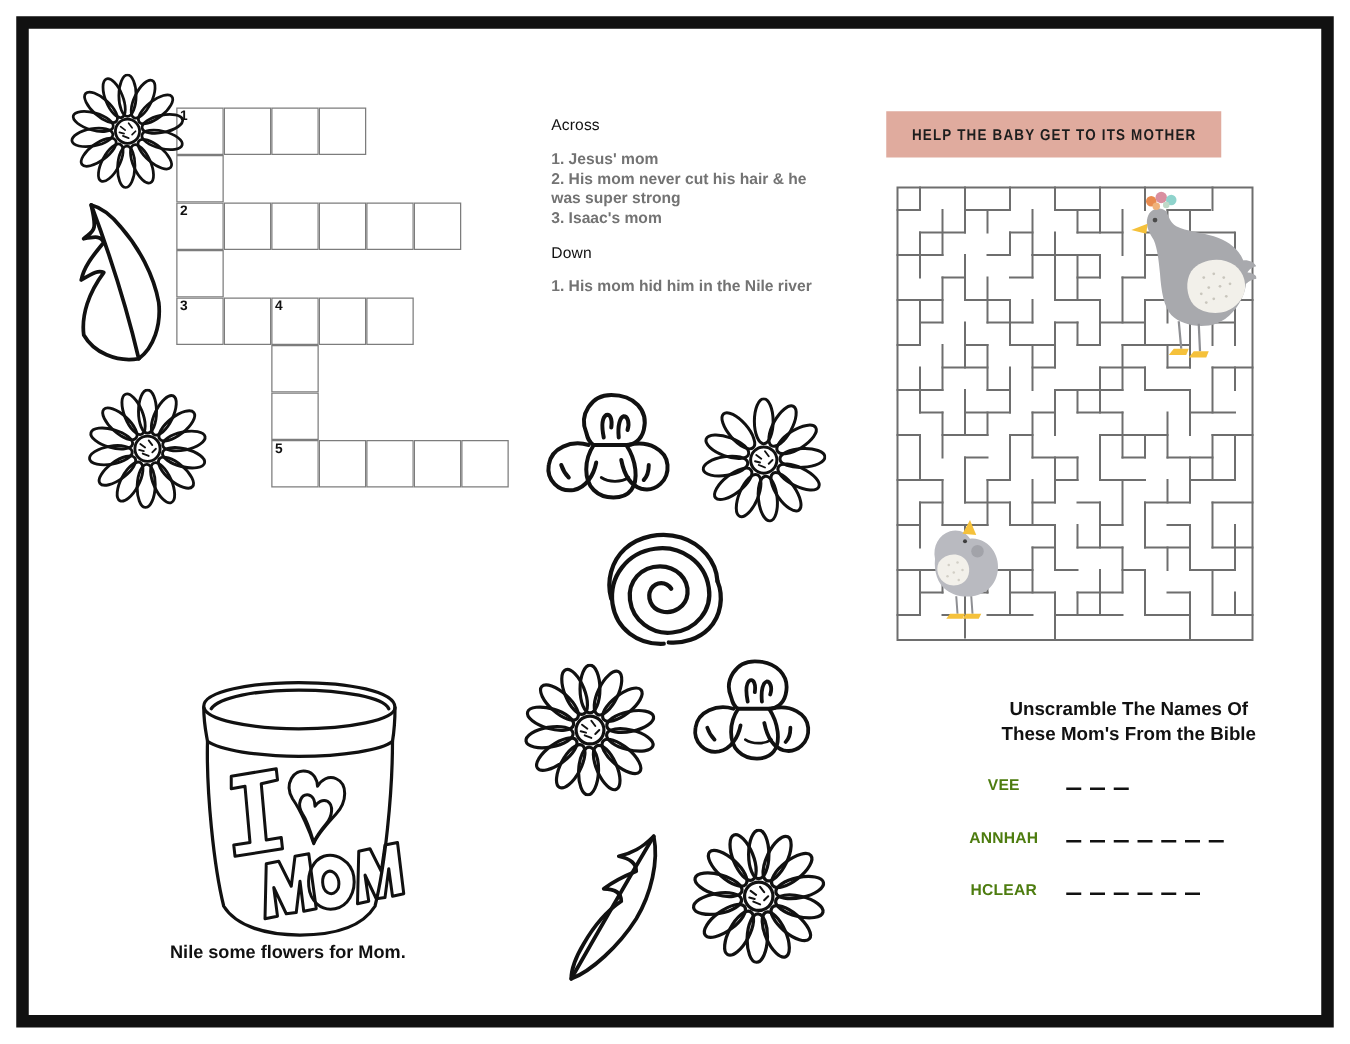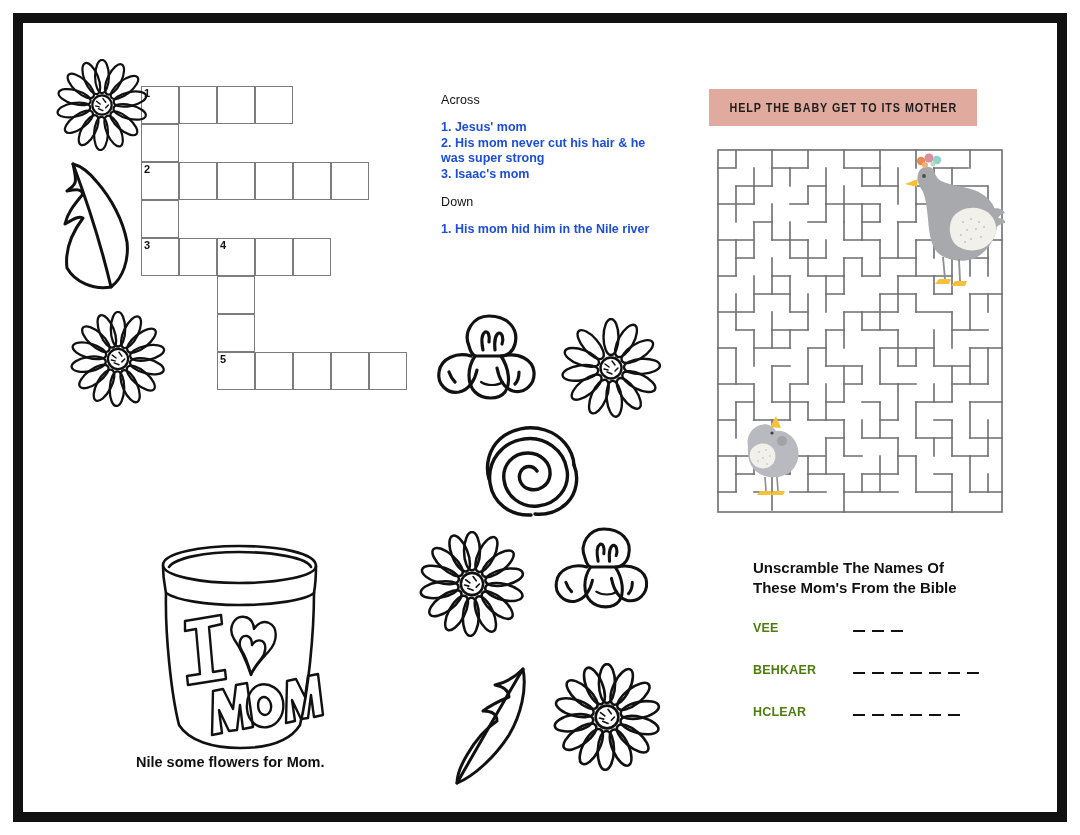--- a/index.html
+++ b/index.html
@@ -36,21 +36,21 @@
     line-height:12px;
   }
 
   
   #clues{position:absolute;left:418px;top:70px;width:240px;}
   .clue-head{
     font-size:12.5px;font-weight:normal;color:#111;
     margin:0 0 13px 0;letter-spacing:.1px;
   }
   .clue-line{
-    font-size:12.5px;color:#1d4ed8;line-height:15.5px;font-weight:bold;
+    font-size:12.5px;color:#737373;line-height:15.5px;font-weight:bold;
   }
   .clue-gap{height:13px;}
 
   
   #mazepanel{position:absolute;left:682px;top:66px;width:310px;height:440px;}
   #maze-banner{
     position:absolute;left:4px;top:0px;
     width:268px;height:37px;
     background:#e0ab9e;
     display:flex;align-items:center;justify-content:center;
@@ -58,21 +58,21 @@
   #maze-banner-text{
     font-family:"Liberation Sans Narrow","Liberation Sans", sans-serif;
     font-size:12.5px;font-weight:bold;color:#1d1d1d;
     letter-spacing:1.1px;
     transform:scaleX(.86);
     white-space:nowrap;
   }
   #maze-svg{position:absolute;left:10px;top:58px;}
 
   
-  #unscramble{position:absolute;left:730px;top:535px;width:300px;}
+  #unscramble{position:absolute;left:730px;top:535px;width:300px;text-align:center;}
   .un-title{
     font-size:15px;font-weight:bold;color:#111;line-height:20px;
     margin:0 0 22px 0;
   }
   .un-row{
     display:flex;align-items:center;
     margin-bottom:26px;height:16px;
   }
   .un-word{
     width:100px;flex:none;
@@ -260,21 +260,21 @@
       <div id="unscramble-rows">
           <div class="un-row">
             <div class="un-word">VEE</div>
             <div class="un-blanks">
               <span class="un-blank"></span>
               <span class="un-blank"></span>
               <span class="un-blank"></span>
             </div>
           </div>
           <div class="un-row">
-            <div class="un-word">BEHKAER</div>
+            <div class="un-word">ANNHAH</div>
             <div class="un-blanks">
               <span class="un-blank"></span>
               <span class="un-blank"></span>
               <span class="un-blank"></span>
               <span class="un-blank"></span>
               <span class="un-blank"></span>
               <span class="un-blank"></span>
               <span class="un-blank"></span>
             </div>
           </div>

